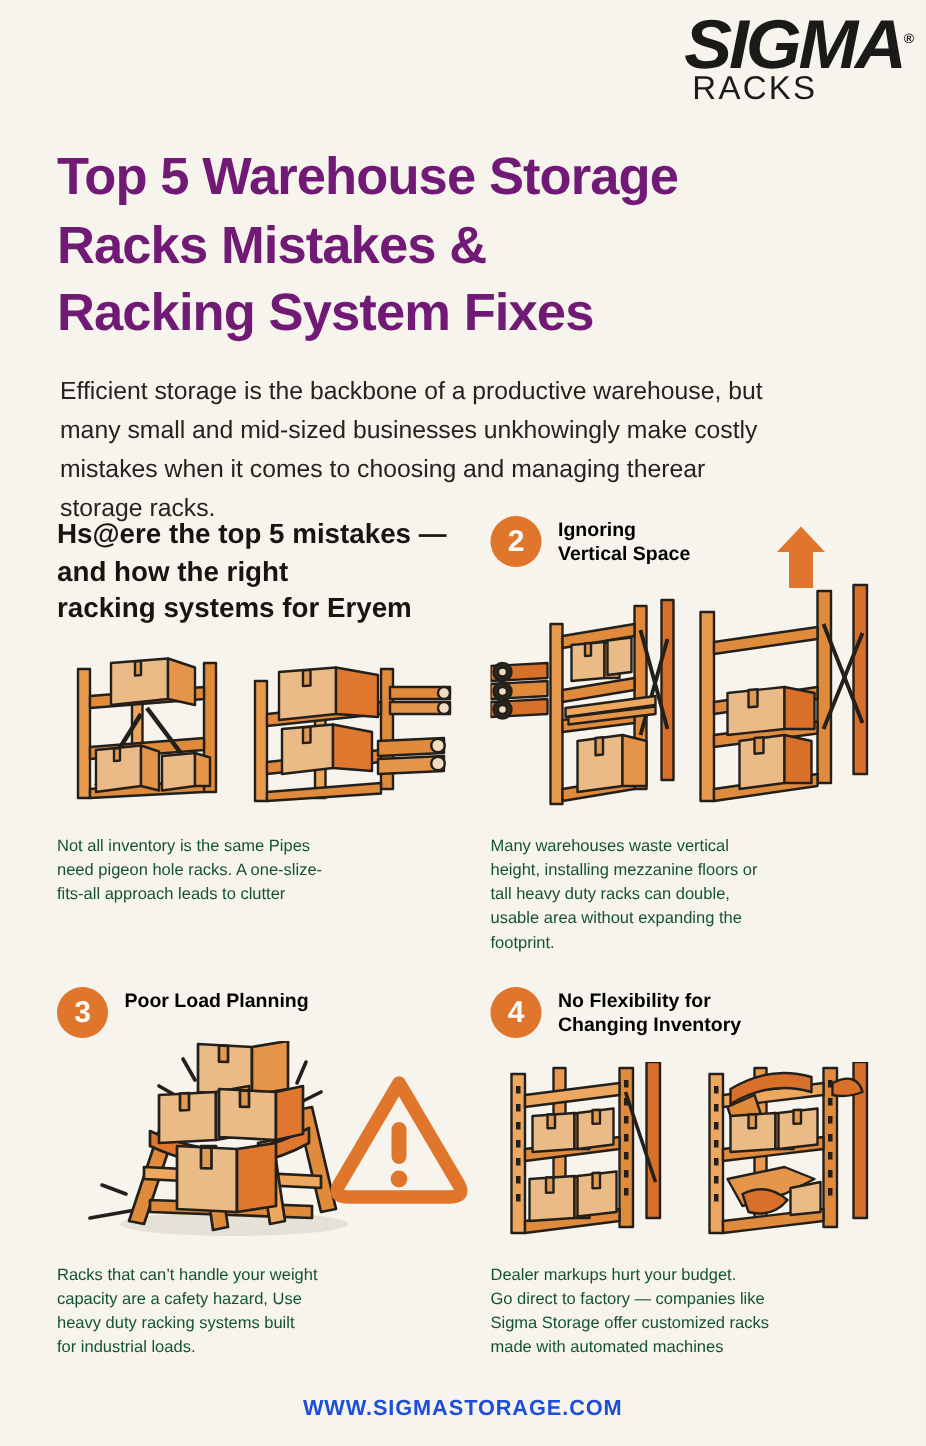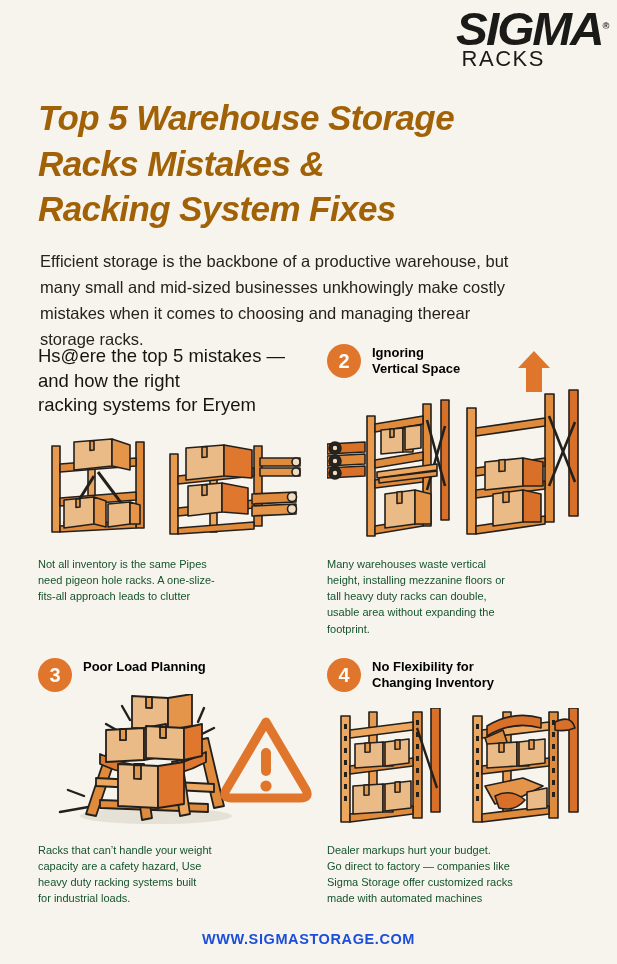--- a/index.html
+++ b/index.html
@@ -56,22 +56,21 @@
   
   .title {
     position: absolute;
     left: 38px;
     top: 72px;
     width: 545px;
     font-size: 35px;
     font-weight: bold;
     line-height: 1.29;
     letter-spacing: -0.6px;
-    color: #a16207;
-    font-style: italic;
+    color: #701a75;
   }
   .title span { display: block; }
 
   
   .intro {
     position: absolute;
     left: 40px;
     top: 231px;
     width: 543px;
     font-size: 16.5px;
@@ -111,21 +110,21 @@
     font-weight: bold;
     line-height: 1.25;
     color: #000000;
     padding-top: 1px;
   }
   .item-heading span { display: block; }
 
   
   .lead-heading {
     font-size: 18.5px;
-    font-weight: normal;
+    font-weight: bold;
     line-height: 1.33;
     color: #17150f;
   }
   .lead-heading span { display: block; }
 
   .body-text {
     font-size: 11px;
     line-height: 1.47;
     color: #14532d;
   }

